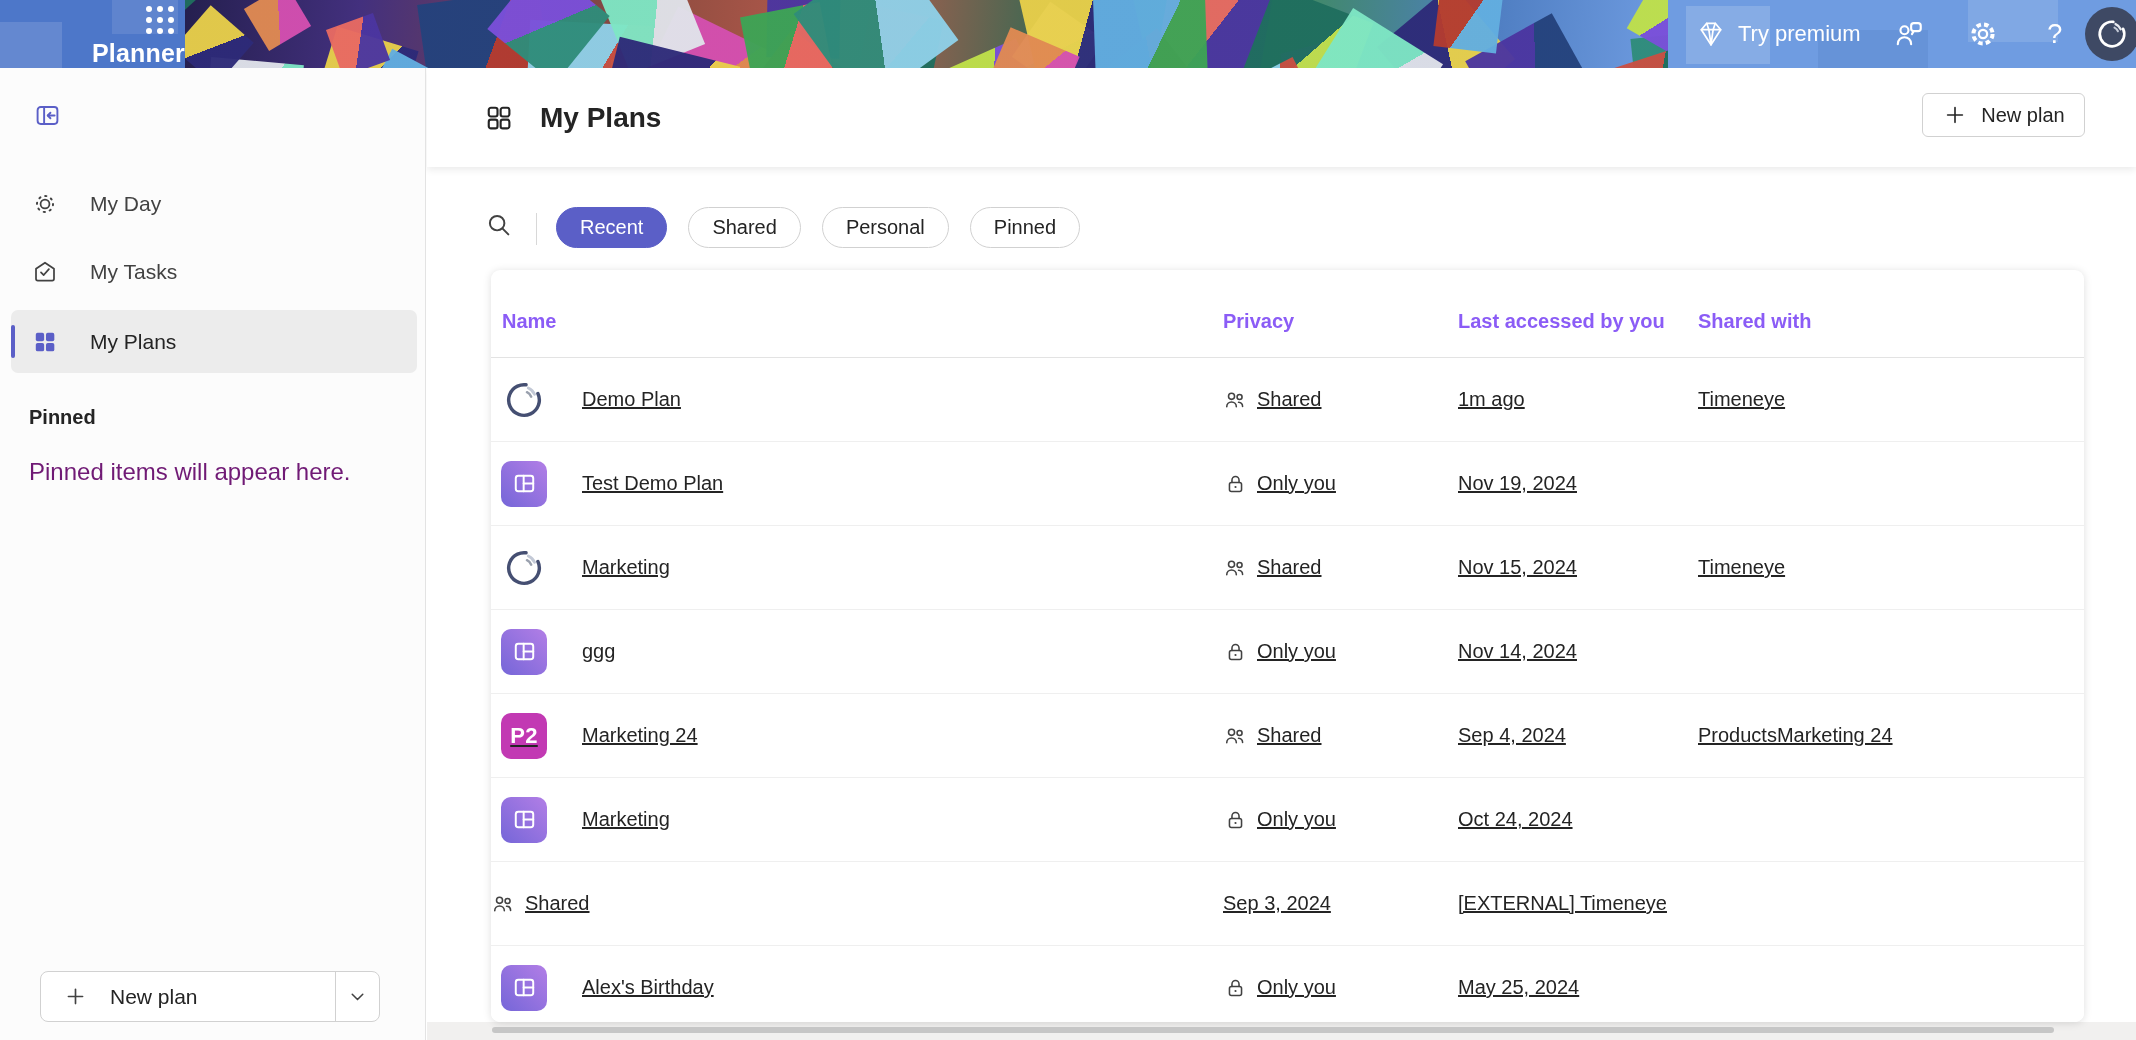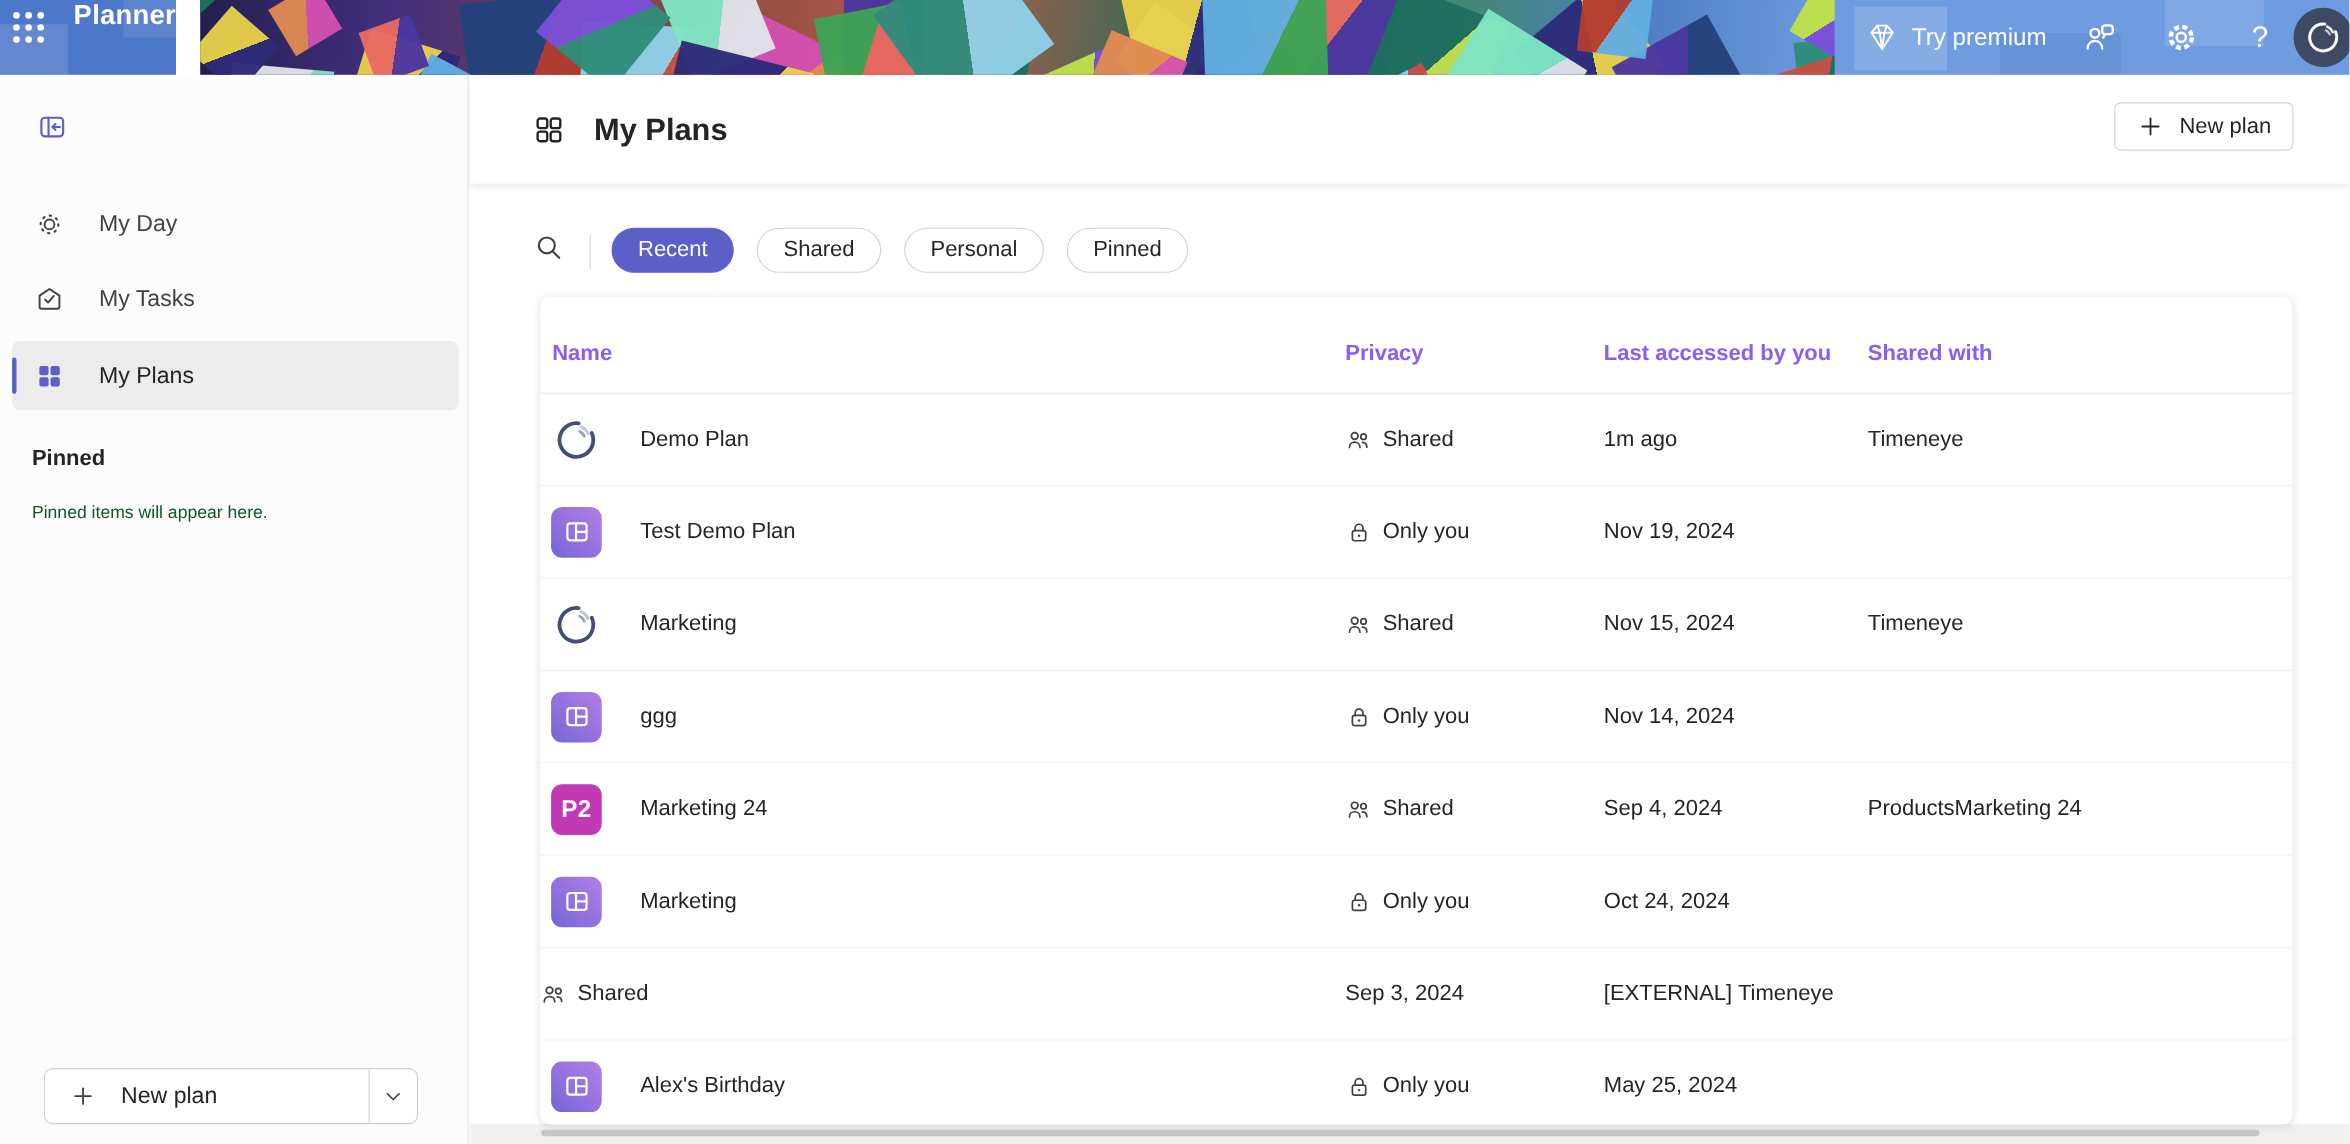--- a/index.html
+++ b/index.html
@@ -4,22 +4,22 @@
 <style>
   * { margin:0; padding:0; box-sizing:border-box; }
   html,body { background:#e8e8e8; }
   .page {
     position:relative; width:2136px; height:1040px; overflow:hidden;
     font-family:"Liberation Sans", sans-serif; color:#242424; background:#fff;
   }
   
   .topbar { position:absolute; left:0; top:0; width:2136px; height:68px; z-index:50; }
   .tb-left {
-    position:absolute; left:0; top:0; width:160px; height:68px; background:#4d77c9;
-    display:flex; align-items:flex-start; z-index:3; overflow:hidden;
+    position:absolute; left:0; top:0; width:185px; height:68px; background:#4d77c9;
+    display:flex; align-items:flex-end; z-index:3; overflow:hidden;flex-direction:column;
   }
   .tb-left .sq1{position:absolute; left:-8px; top:22px; width:70px; height:52px; background:rgba(255,255,255,.13);}
   .tb-left .sq2{position:absolute; left:112px; top:-6px; width:66px; height:40px; background:rgba(255,255,255,.10);}
   .waffle { position:relative; width:50px; height:50px; margin-left:8px; display:grid; place-items:center; cursor:pointer; }
   .waffle .dots { display:grid; grid-template-columns:repeat(3,6px); grid-gap:5px; }
   .waffle .dots i { width:6px; height:6px; border-radius:50%; background:#fff; }
   .tb-appname { position:relative; color:#fff; font-size:25px; font-weight:700; margin-left:22px; letter-spacing:.2px; }
   .tb-banner { position:absolute; left:182px; top:0; width:1486px; height:68px; overflow:hidden; z-index:1;
     background:linear-gradient(95deg,#241f4e 0%,#43307e 12%,#8a4a3e 30%,#b85c4e 45%,#2c6a52 60%,#3f8a5e 74%,#4f7ec2 88%,#6f9ce1 100%);
   }
@@ -39,21 +39,21 @@
   .sidebar { position:absolute; left:0; top:68px; width:426px; height:972px; background:#fcfcfc;
     border-right:1px solid #e3e3e3; z-index:10; }
   .collapse-btn { position:absolute; left:28px; top:28px; width:38px; height:38px; display:grid; place-items:center; cursor:pointer; border-radius:6px; }
   .nav-item { position:absolute; left:11px; width:406px; height:58px; display:flex; align-items:center; border-radius:7px; cursor:pointer; }
   .nav-item .nicon { width:26px; height:26px; margin-left:21px; display:grid; place-items:center; }
   .nav-item .nlabel { margin-left:32px; font-size:21px; color:#424242; }
   .nav-item.selected { background:#ececec; height:63px; }
   .nav-item.selected .nlabel { color:#242424; }
   .nav-item.selected::before { content:""; position:absolute; left:0px; top:15px; width:4px; height:33px; border-radius:3px; background:#5b5fc7; }
   .pinned-header { position:absolute; left:29px; top:338px; font-size:20px; font-weight:700; color:#242424; }
-  .pinned-empty { position:absolute; left:29px; top:390px; font-size:16px; color:#14532d; }
+  .pinned-empty { position:absolute; left:29px; top:390px; font-size:24px; color:#701a75; }
   .side-newplan { position:absolute; left:40px; top:903px; width:340px; height:51px; background:#fff;
     border:1px solid #d1d1d1; border-radius:8px; display:flex; align-items:center; }
   .snp-main { flex:0 0 294px; height:100%; display:flex; align-items:center; cursor:pointer; }
   .snp-main .plus { margin-left:22px; }
   .snp-main .lbl { margin-left:22px; font-size:21px; color:#242424; }
   .snp-divider { width:1px; height:100%; background:#d1d1d1; }
   .snp-chev { flex:1; height:100%; display:grid; place-items:center; cursor:pointer; }
   
   .content { position:absolute; left:427px; top:68px; width:1709px; height:972px; background:#fff; }
   .content-header { position:absolute; left:0; top:0; width:100%; height:99px; background:#fff;
@@ -73,21 +73,21 @@
   
   .card { position:absolute; left:64px; top:202px; width:1593px; height:752px; background:#fff; border-radius:9px;
     box-shadow:0 1px 9px rgba(0,0,0,.13); overflow:hidden; }
   .thead { position:absolute; left:0; top:16px; width:100%; height:72px; display:grid;
     grid-template-columns:732px 235px 240px auto; align-items:center; border-bottom:1px solid #e3e3e3; }
   .thead span { font-size:20px; font-weight:700; color:#8b5cf6; }
   .thead .h-name { padding-left:11px; }
   .tbody { position:absolute; left:0; top:88px; width:100%; }
   .trow { width:100%; height:84px; display:grid; grid-template-columns:732px 235px 240px auto; align-items:center;
     border-bottom:1px solid #efefef; cursor:pointer; background:#fff; }
-  .cell { display:flex; align-items:center; font-size:20px; color:#242424; }
+  .cell { display:flex; align-items:center; font-size:20px; color:#242424;text-decoration:underline; }
   .c-name { padding-left:10px; }
   .picon { width:46px; height:46px; display:none; flex:0 0 46px; }
   .picon.show { display:grid; place-items:center; }
   .picon-board { border-radius:10px; background:linear-gradient(225deg,#b27ee6,#7566d8); }
   .picon-initials { border-radius:10px; color:#fff; font-size:22px; font-weight:700; letter-spacing:.3px; }
   .pname { margin-left:35px; }
   .pr-icon { width:24px; height:24px; display:none; }
   .pr-icon.show { display:grid; place-items:center; }
   .pr-text { margin-left:10px; }
   .hscrollbar { position:absolute; left:65px; top:959px; width:1562px; height:6px; border-radius:3px; background:#c6c6c6; cursor:pointer; }

